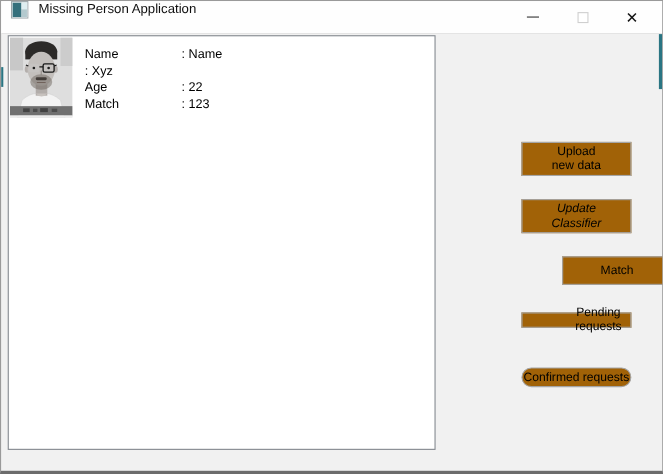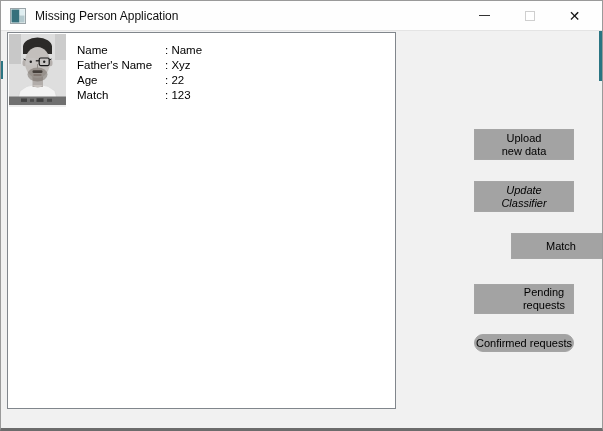--- a/index.html
+++ b/index.html
@@ -11,21 +11,21 @@
     background: #f1f1f1;
     border: 1px solid #9a9a9a;
     border-bottom: 3px solid #6c6c6c;
     overflow: hidden;
   }
 
   
   .titlebar {
     position: absolute; top: 0; left: 0; right: 0; height: 30px;
     background: #fefefe; border-bottom: 1px solid #e4e4e4;
-    display: flex; align-items: center;
+    display: flex; 
   }
   .app-icon { width: 16px; height: 16px; margin-left: 9px; flex: 0 0 auto; }
   .window-title { margin-left: 9px; font-size: 12px; color: #0f0f0f; white-space: nowrap; }
   .controls { position: absolute; top: 0; right: 5px; height: 29px; display: flex; }
   .ctrl {
     width: 45px; height: 29px; display: flex; align-items: center; justify-content: center;
     font-size: 12px; color: #1a1a1a; background: transparent; border: 0; cursor: default;
     font-family: "Liberation Sans", sans-serif;
   }
   .ctrl-min span { display: block; width: 11px; height: 1px; background: #333; }
@@ -40,29 +40,29 @@
   .photo { position: absolute; left: 1px; top: 1px; width: 57px; height: 73px; display: block; }
 
   .details { position: absolute; left: 69px; top: 9px; font-size: 11.5px; color: #000; }
   .detail-row { display: flex; height: 15px; align-items: center; }
   .detail-label { width: 88px; }
   .detail-value { white-space: nowrap; }
 
   
   .action-btn {
     position: absolute; left: 473px; width: 100px;
-    background: #a3a3a3; border: 1px solid #a5a5a5;
+    background: #a16207; border: 1px solid #a5a5a5;
     font-size: 11px; line-height: 13px; color: #000; text-align: center;
     display: flex; align-items: center; justify-content: center;
     white-space: pre-line; font-family: "Liberation Sans", sans-serif;
   }
   .btn-upload    { top: 128px; height: 31px; }
   .btn-update    { top: 180px; height: 31px; font-style: italic; }
   .btn-match     { top: 232px; height: 26px; margin-left: 37px; }
-  .btn-pending   { top: 283px; height: 30px; padding-left: 40px; }
+  .btn-pending   { top: 283px; height: 14px; padding-left: 40px; }
   .btn-confirmed { top: 333px; height: 18px; border-radius: 12px; }
 
   
   .edge-right { position: absolute; right: 0; top: 30px; width: 3px; height: 50px; background: #2a7583; }
   .edge-left  { position: absolute; left: 0; top: 60px; width: 2px; height: 18px; background: #2a7583; }
 </style>
 </head>
 <body>
 
 <div class="window">
@@ -129,21 +129,20 @@
       <rect x="38" y="64.8" width="5" height="3" fill="#454545" opacity="0.85"></rect>
       <rect x="0" y="71" width="57" height="2" fill="#ececec"></rect>
     </svg>
 
     <div class="details">
       <div class="detail-row">
         <span class="detail-label">Name</span>
         <span class="detail-value">: Name</span>
       </div>
       <div class="detail-row">
-        <span class="detail-label">Father's Name</span>
         <span class="detail-value">: Xyz</span>
       </div>
       <div class="detail-row">
         <span class="detail-label">Age</span>
         <span class="detail-value">: 22</span>
       </div>
       <div class="detail-row">
         <span class="detail-label">Match</span>
         <span class="detail-value">: 123</span>
       </div>

